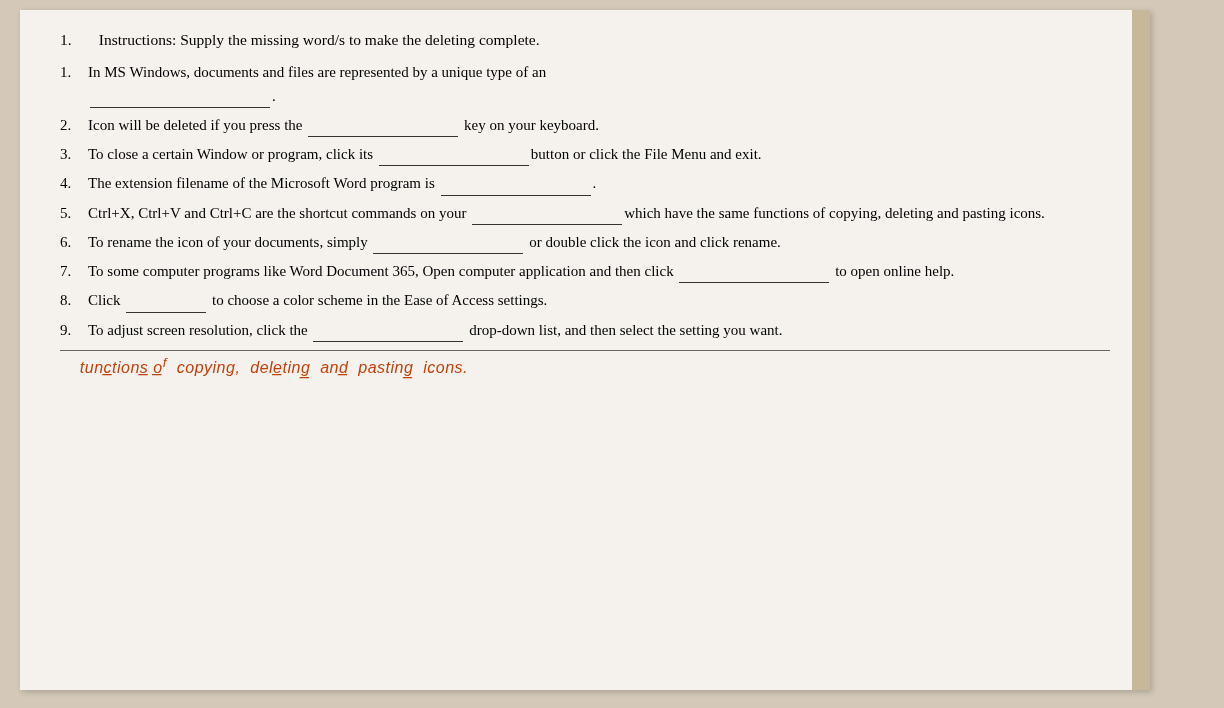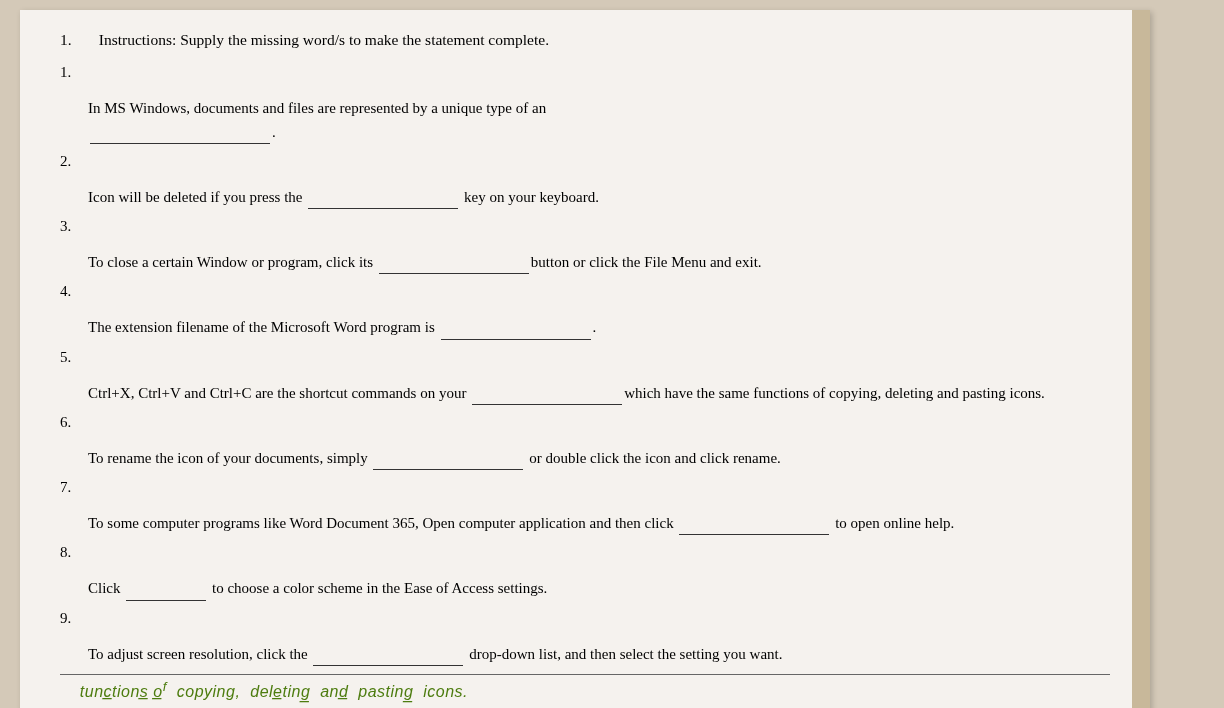--- a/index.html
+++ b/index.html
@@ -53,21 +53,20 @@
     }
 
     .question-number {
       min-width: 28px;
       font-size: 15px;
       padding-top: 0px;
     }
 
     .question-text {
       flex: 1;
-      margin-top: 36px;
     }
 
     .blank {
       display: inline-block;
       border-bottom: 1.5px solid #333;
       min-width: 130px;
       margin: 0 2px;
       vertical-align: bottom;
       height: 16px;
     }
@@ -86,21 +85,21 @@
 
     .italic-text {
     }
 
     .handwritten-area {
       margin-top: 8px;
       border-top: 1.5px solid #666;
       padding-top: 4px;
       font-size: 16px;
       font-style: italic;
-      color: #4d7c0f;
+      color: #c2410c;
       font-family: 'Comic Sans MS', cursive, sans-serif;
       letter-spacing: 0.5px;
     }
 
     .right-border {
       position: absolute;
       right: 0;
       top: 0;
       bottom: 0;
       width: 18px;
@@ -111,21 +110,21 @@
 <body>
 
 <div class="page-container">
 
   <div class="right-border"></div>
 
   <div class="instructions-line">
     <span>1.</span>
     &nbsp;&nbsp;&nbsp;&nbsp;&nbsp;
     <strong>Instructions:</strong>
-    <span> Supply the missing word/s to make the statement complete.</span>
+    <span> Supply the missing word/s to make the deleting complete.</span>
   </div>
 
   <ul class="question-list">
 
     <li class="question-item">
       <span class="question-number">1.</span>
       <div class="question-text">
         In MS Windows, documents and files are represented by a unique type of an<br>
         <span class="blank blank-lg"></span>.
       </div>

